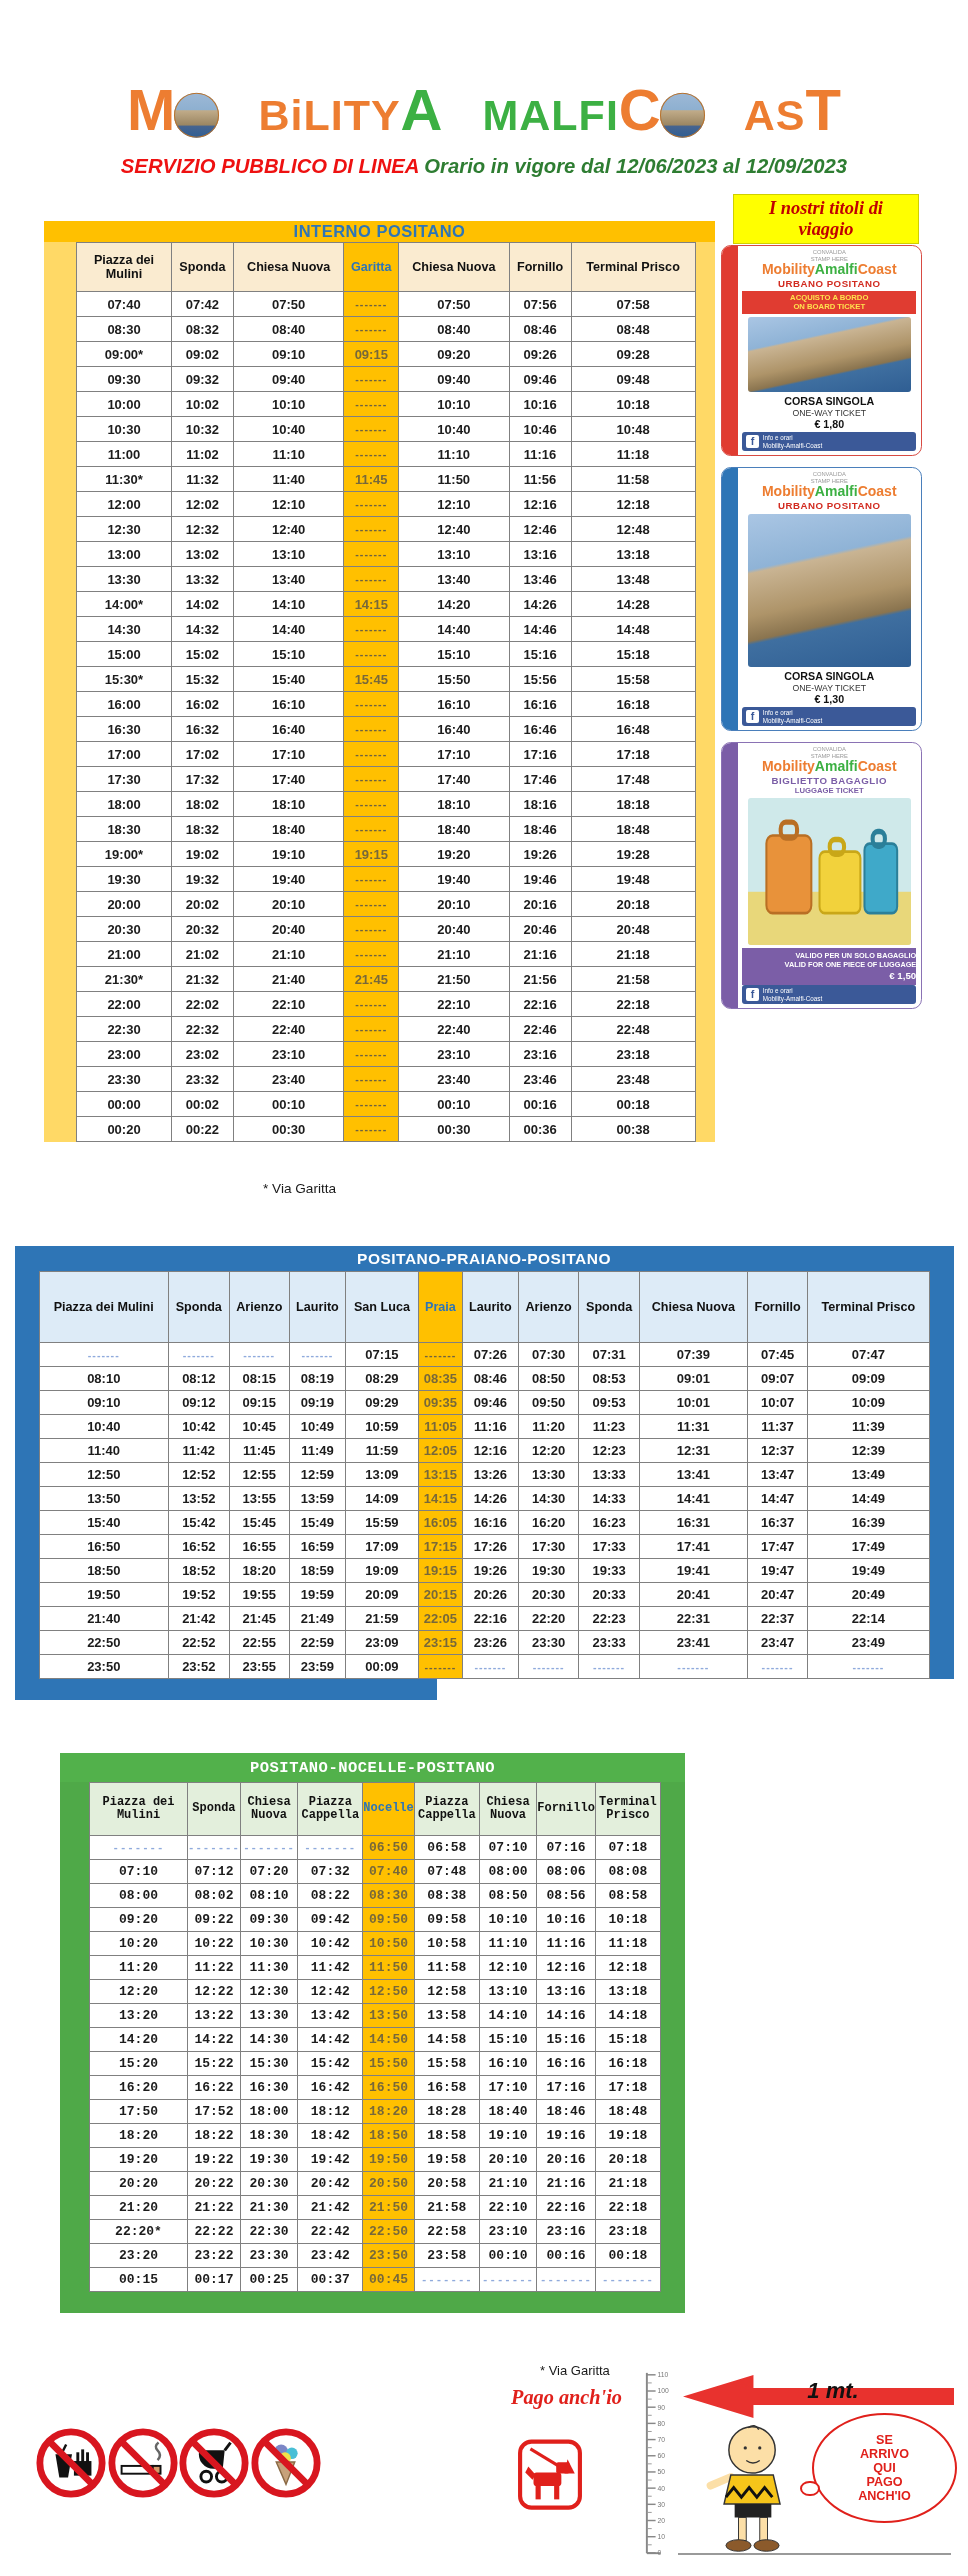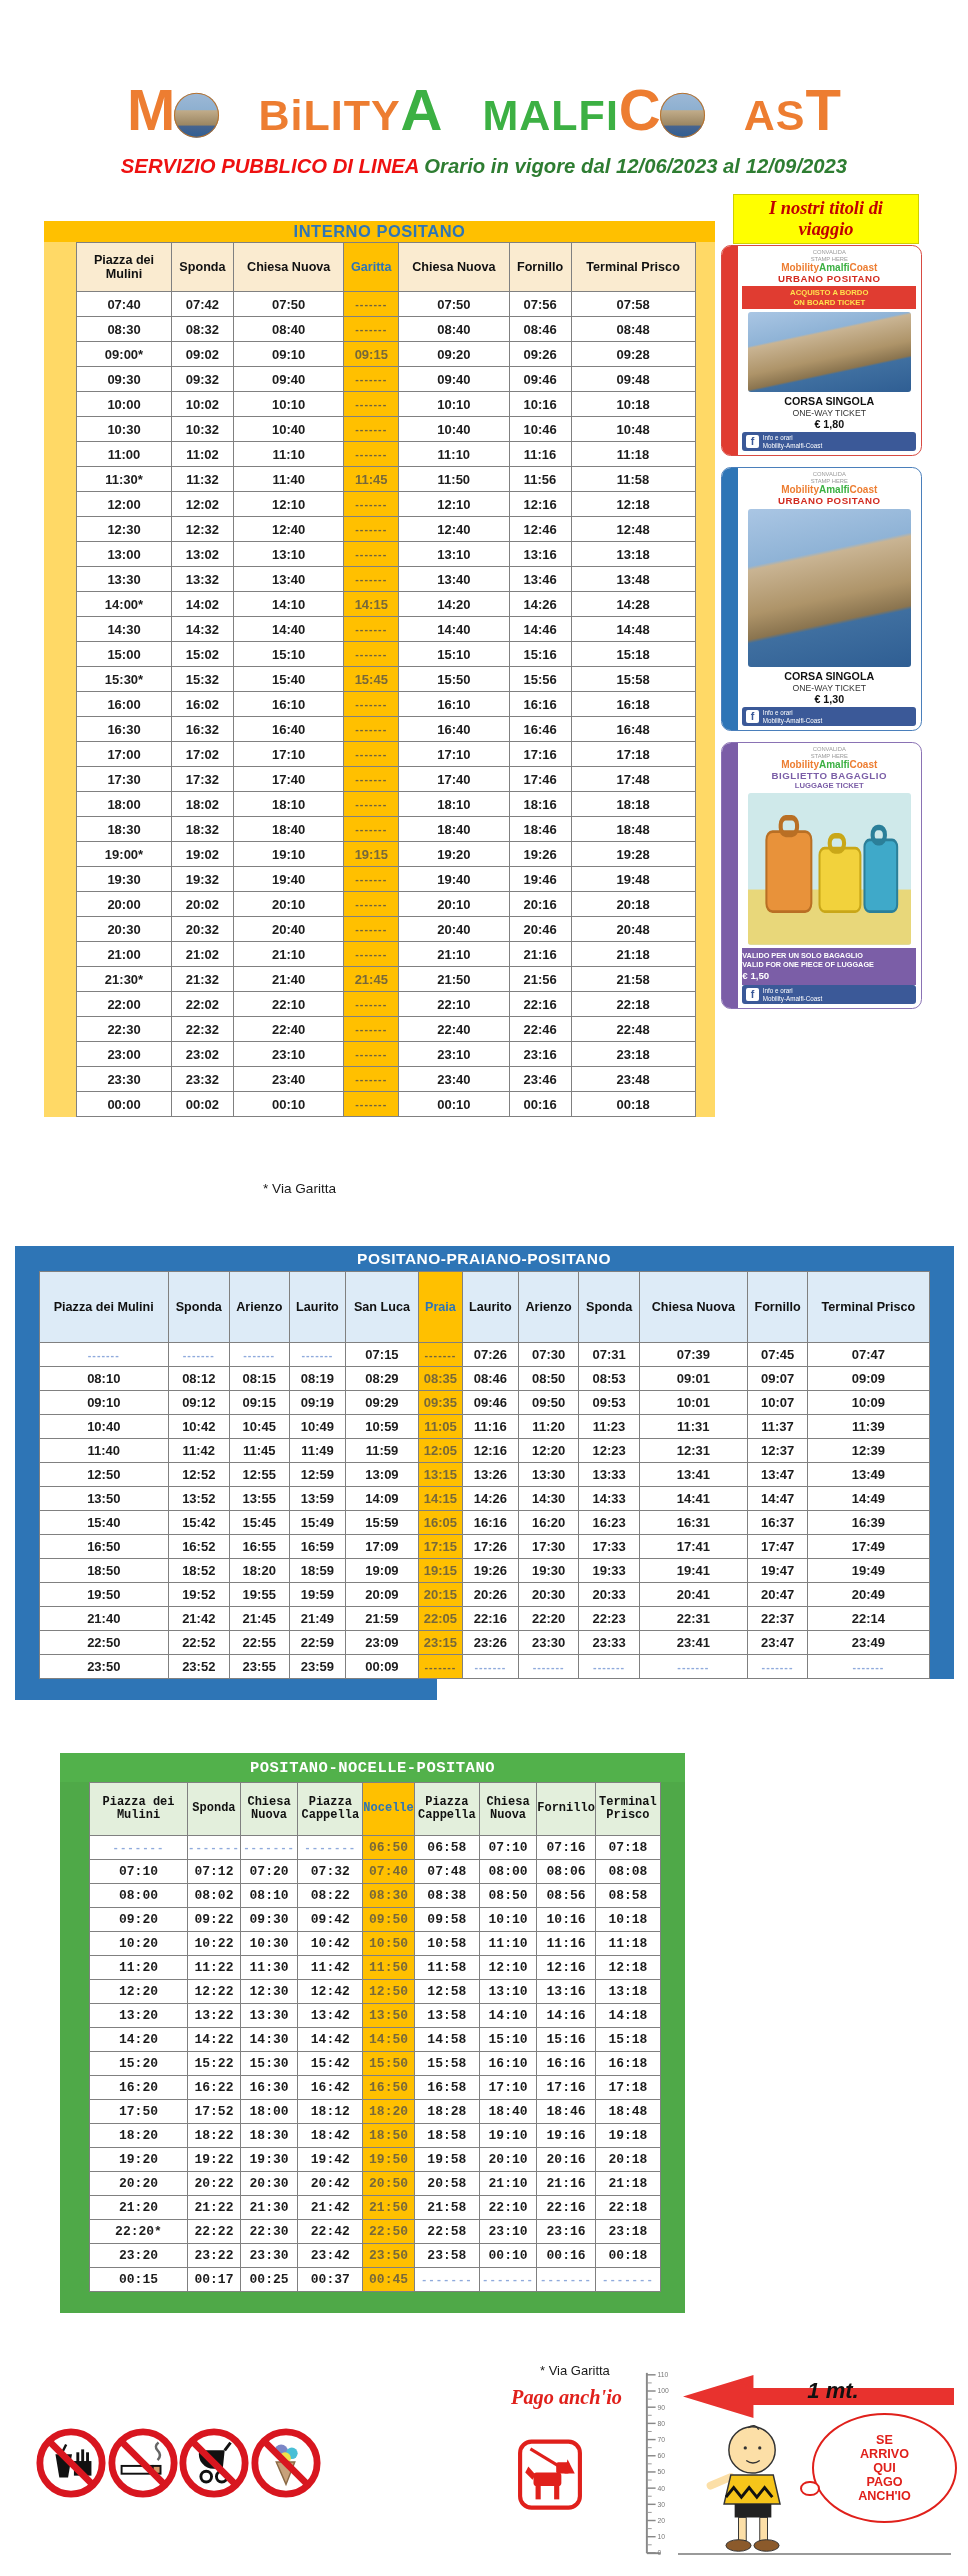--- a/index.html
+++ b/index.html
@@ -85,33 +85,33 @@
   .ticket{position:absolute;left:721px;width:201px;background:#fff;border-radius:9.7px;display:flex;overflow:hidden;box-sizing:border-box;}
   .ticket-1{top:245px;height:211px;border:1.9px solid #D84A42;}
   .ticket-2{top:467px;height:264px;border:1.9px solid #4A7FBB;}
   .ticket-3{top:742px;height:267px;border:1.9px solid #8a72b4;}
   .ticket-strip{width:15.5px;flex:none;}
   .strip-red{background:#E03C31;}
   .strip-blue{background:#2E75B6;}
   .strip-purple{background:#7B5EA7;}
   .ticket-main{flex:1;display:flex;flex-direction:column;align-items:center;padding:2.9px 4.8px 3.9px 4.8px;box-sizing:border-box;}
   .validate{font-size:5.8px;color:#9a9a9a;line-height:1.15;text-align:center;}
-  .mini-logo{font-size:10px;font-weight:bold;line-height:1.1;white-space:nowrap;}
+  .mini-logo{font-size:14px;font-weight:bold;line-height:1.1;white-space:nowrap;}
   .route{font-weight:bold;font-size:9.7px;letter-spacing:0.5px;line-height:1.15;text-align:center;}
   .route-red{color:#D22B20;}
   .route-purple{color:#7B5EA7;}
   .route-en{font-size:7.7px;font-weight:bold;color:#7B5EA7;}
   .band{width:100%;background:#E03C31;color:#FFE14D;font-weight:bold;font-size:7.7px;text-align:center;line-height:1.25;padding:1.9px 0;margin-top:1.9px;}
   .photo{width:94%;flex:1;margin:2.9px 0;border-radius:2.9px;
     background:linear-gradient(168deg,#aac6e4 0%,#8fb3d6 30%,#c9b493 32%,#ae9469 55%,#8a744f 68%,#3f6fa0 70%,#2f5e93 100%);}
   .photo-luggage{width:94%;flex:1;margin:2.9px 0;border-radius:2.9px;background:#cfe9ea;position:relative;overflow:hidden;}
   .fare-it{font-weight:bold;font-size:10.7px;color:#111;line-height:1.2;}
   .fare-en{font-size:8.7px;color:#333;line-height:1.2;}
   .price{font-weight:bold;font-size:10.7px;color:#111;line-height:1.3;}
-  .band-purple{width:100%;background:#7B5EA7;color:#fff;font-size:7.3px;font-weight:bold;text-align:left;line-height:1.3;padding:2.9px 0;}
+  .band-purple{width:100%;background:#7B5EA7;color:#fff;font-size:7.3px;font-weight:bold;text-align:right;line-height:1.3;padding:2.9px 0;}
   .band-purple .price-w{font-size:9.7px;}
   .fb{width:100%;background:#3b5998;color:#fff;display:flex;align-items:center;gap:3.9px;padding:1.9px 3.9px;border-radius:2.9px;margin-top:auto;box-sizing:border-box;}
   .fb-f{width:12.6px;height:12.6px;background:#fff;color:#3b5998;font-weight:bold;text-align:center;font-size:10.7px;line-height:12.6px;border-radius:1.9px;flex:none;}
   .fb-text{font-size:6.3px;line-height:1.2;text-align:left;}
 
   
   .pago{position:absolute;left:489px;top:2386px;width:155px;text-align:center;color:#E0201B;
     font-family:"Liberation Serif",serif;font-style:italic;font-weight:bold;font-size:20.3px;}
   .sign{position:absolute;top:2427px;}
   .sign-1{left:35px;}  .sign-2{left:107px;} .sign-3{left:178px;} .sign-4{left:250px;}
@@ -447,20 +447,29 @@
             <td>23:48</td>
           </tr>
           <tr>
             <td>00:00</td>
             <td>00:02</td>
             <td>00:10</td>
             <td class="hl dash">-------</td>
             <td>00:10</td>
             <td>00:16</td>
             <td>00:18</td>
+          </tr>
+          <tr>
+            <td>00:20</td>
+            <td>00:22</td>
+            <td>00:30</td>
+            <td class="hl dash">-------</td>
+            <td>00:30</td>
+            <td>00:36</td>
+            <td>00:38</td>
           </tr>
         </tbody>
       </table>
       <div class="tt-strip right"></div>
     </div>
   </div>
 <div class="footnote fn1">* Via Garitta</div>
 
 <div class="timetable theme-blue t1-host">
     <div class="tt-banner">POSITANO-PRAIANO-POSITANO</div>

